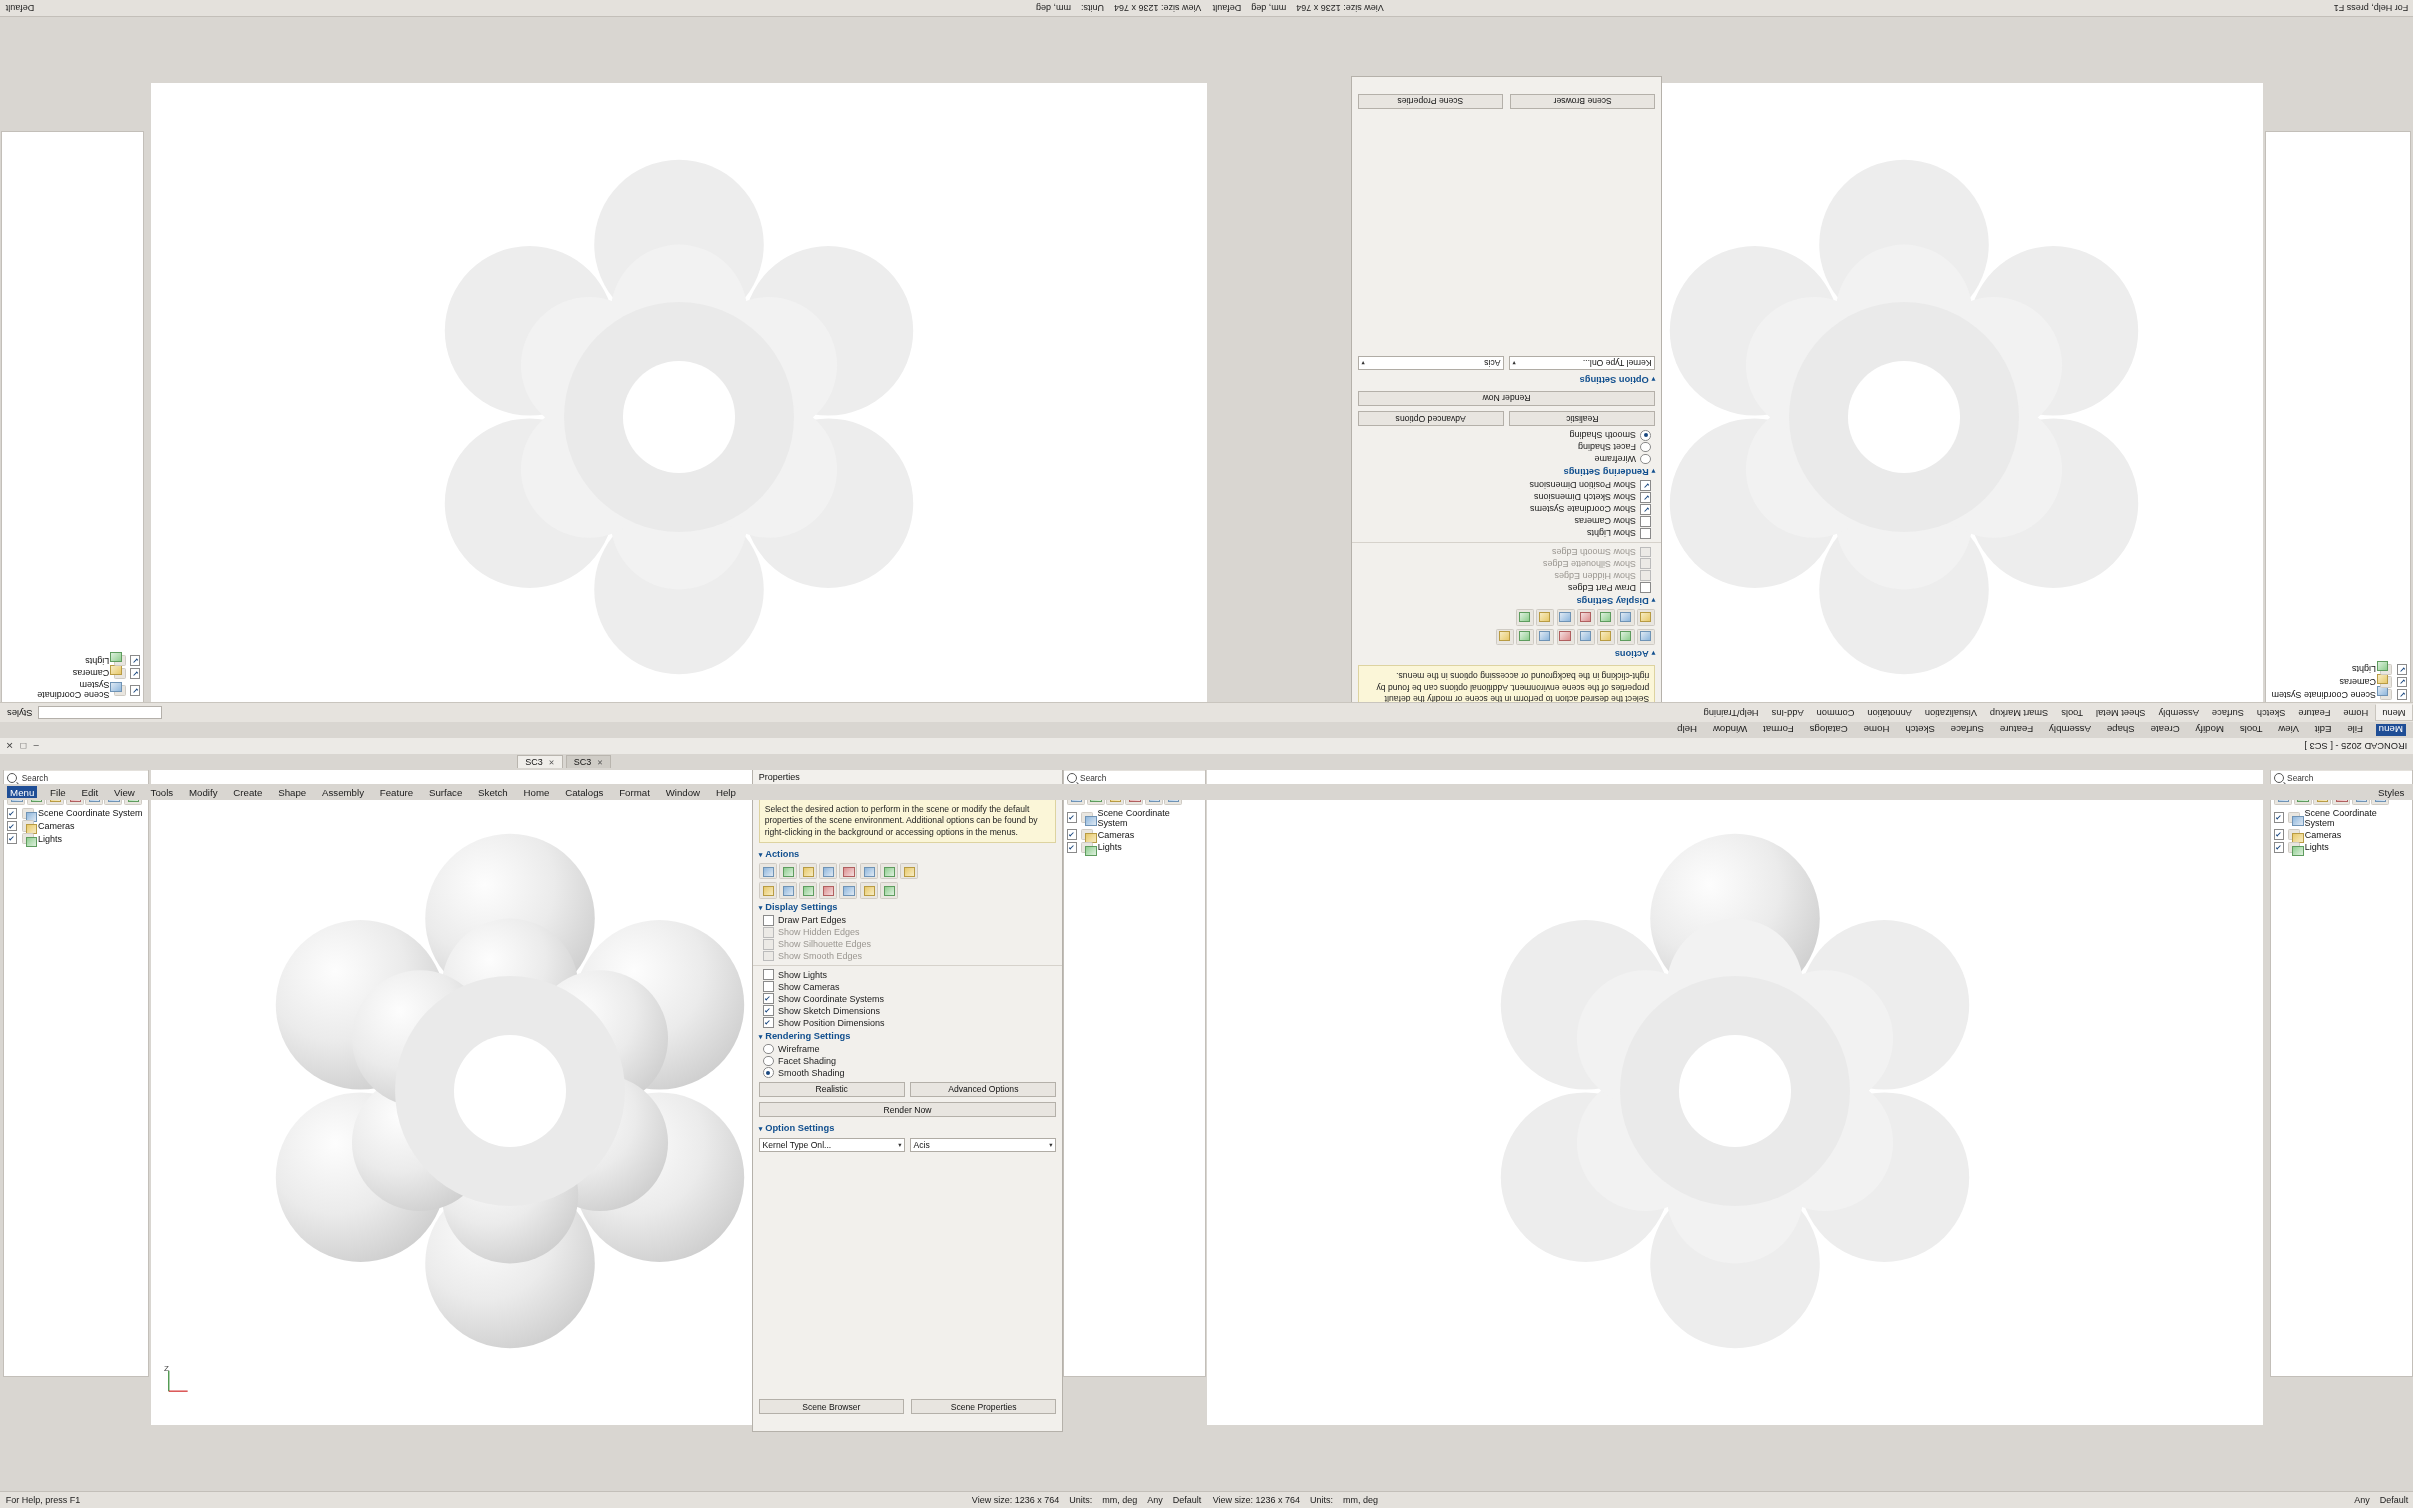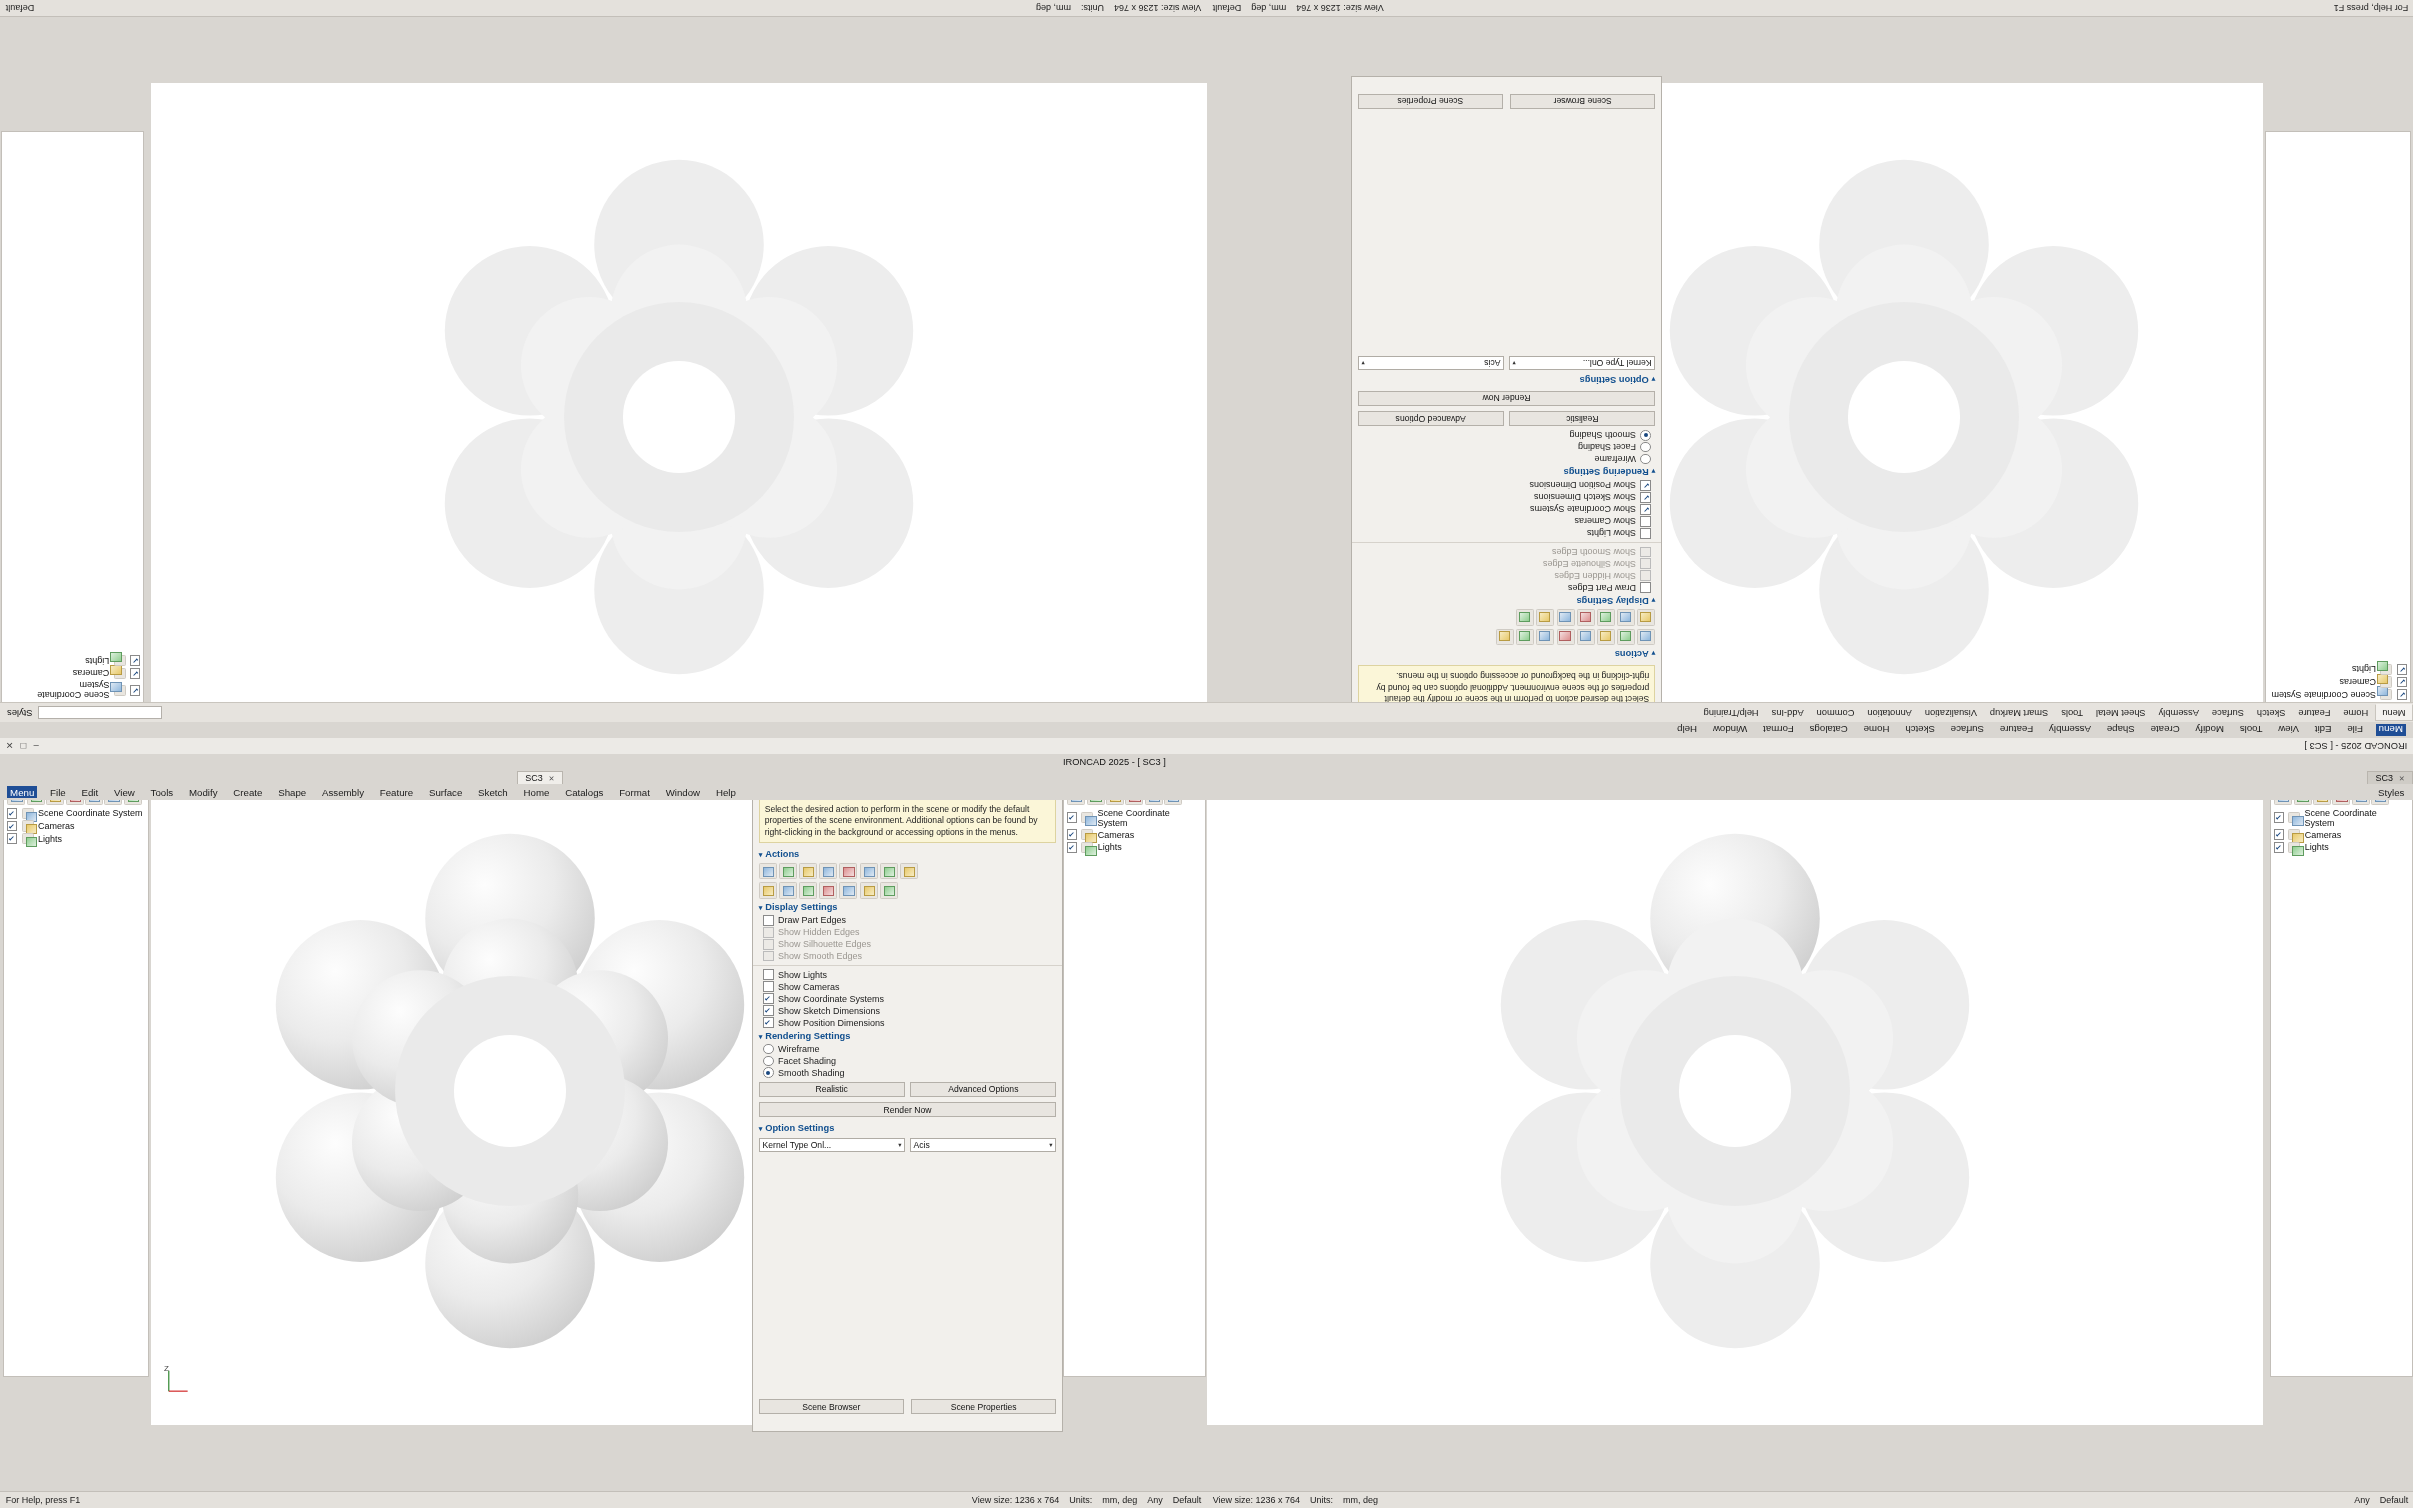--- a/index.html
+++ b/index.html
@@ -685,21 +685,21 @@
       <span class="spacer"></span>
       <span class="rbox"></span>
       <span style="padding-right:7.2px;">Styles</span>
     </div>
   </div>
 
   <div style="position:absolute;left:0;top:754px;width:2413px;height:43px;">
     <div style="position:absolute;left:0;right:0;top:0;height:16px;background:#d9d6d1;display:flex;align-items:center;font-size:9.3px;">
       <span style="padding-left:1063px;">IRONCAD 2025 - [ SC3 ]</span>
     </div>
-    <div class="tabstrip" style="top:16px;justify-content:space-between;">
+    <div class="tabstrip" style="top:0;">
       <span class="doctab sel">
           <span>SC3</span>
           <span class="x">✕</span>
         </span>
       <span class="doctab">
           <span>SC3</span>
           <span class="x">✕</span>
         </span>
     </div>
     <div class="menubar" style="top:30px;">

